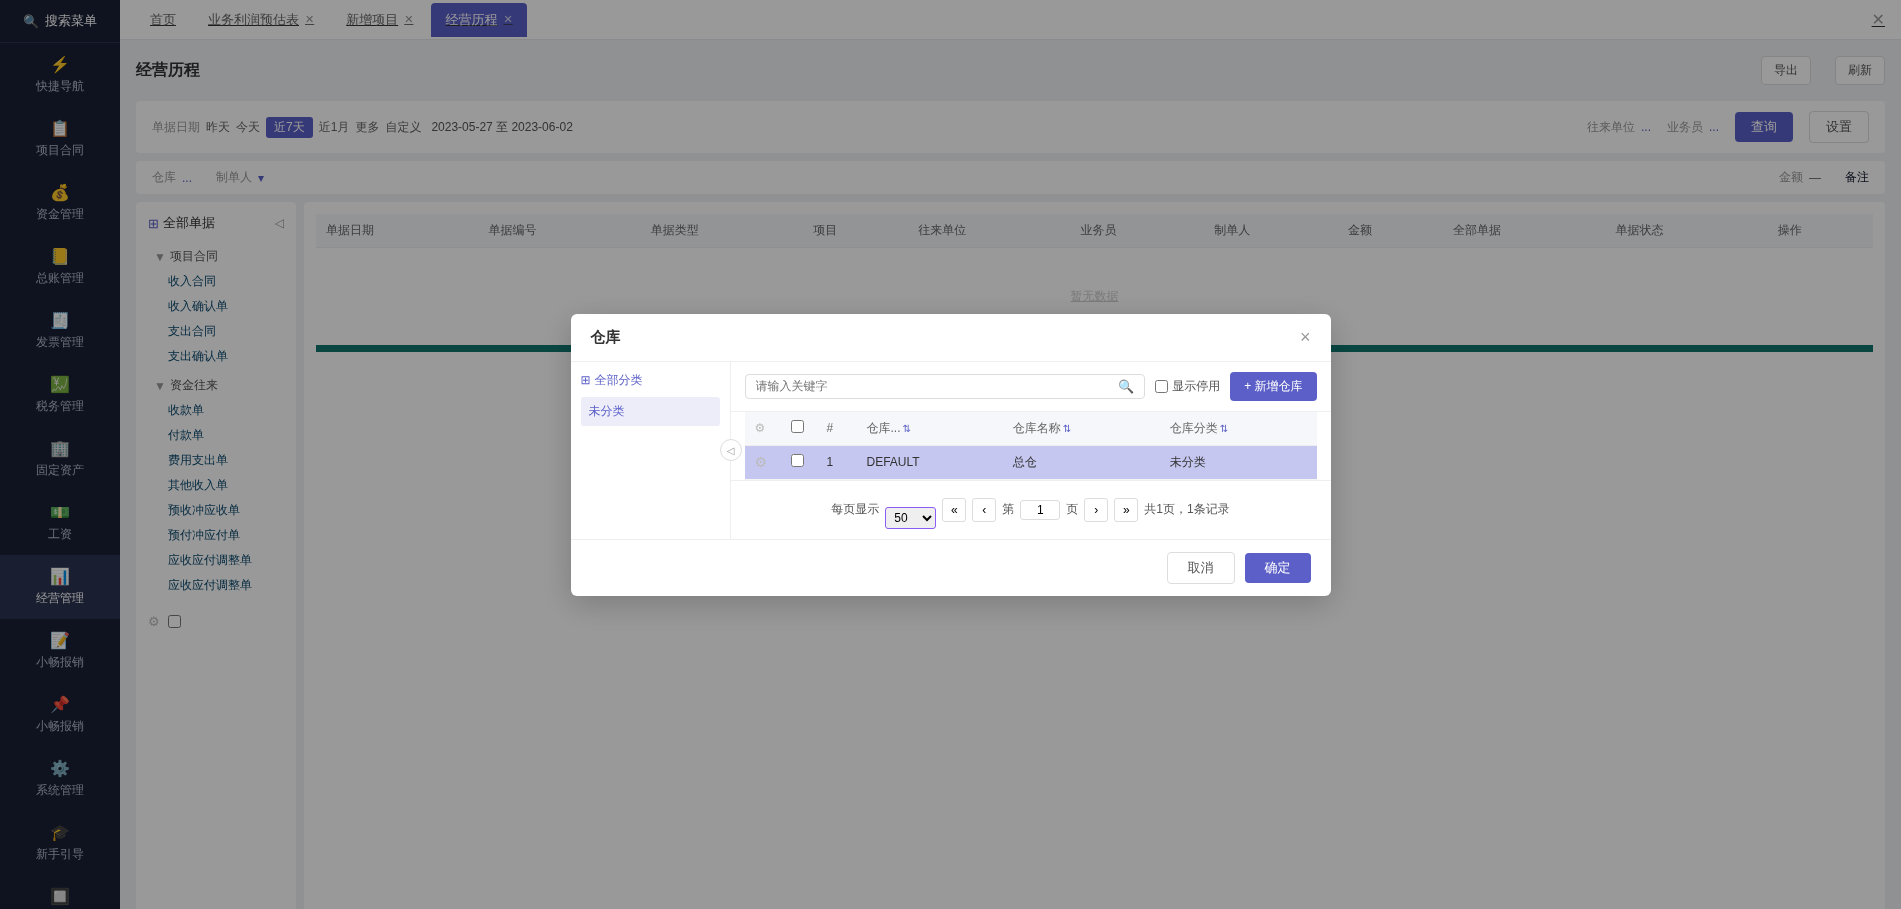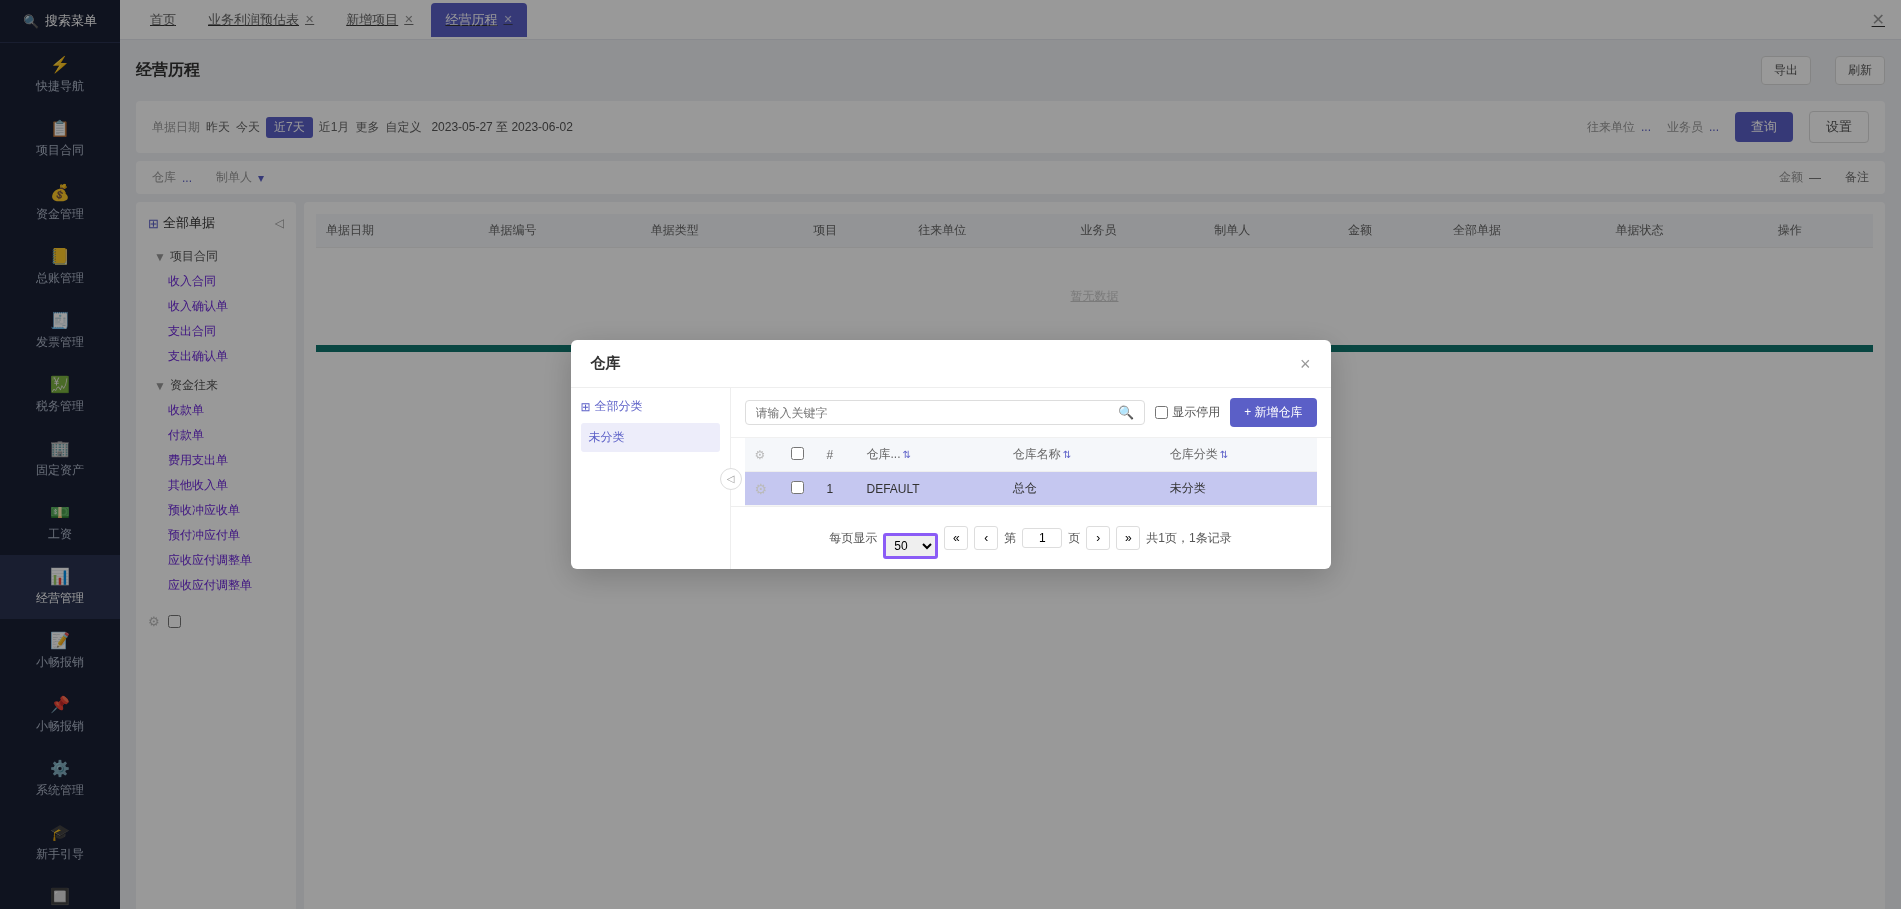--- a/index.html
+++ b/index.html
@@ -50,21 +50,21 @@
     .right-panel { flex: 1; background: #fff; border-radius: 4px; padding: 12px; }
     
     
     .data-table { width: 100%; border-collapse: collapse; font-size: 12px; }
     .data-table th { background: #f5f7fa; color: #666; padding: 8px 10px; text-align: left; border-bottom: 1px solid #eee; font-weight: normal; }
     .data-table td { padding: 8px 10px; border-bottom: 7px solid #0f766e; text-decoration: underline; }
 
     
     .tree-section { margin-bottom: 4px; }
     .tree-parent { display: flex; align-items: center; gap: 4px; padding: 4px 6px; cursor: pointer; color: #555; font-size: 12px; border-radius: 3px; }
-    .tree-child { padding: 4px 6px 4px 20px; cursor: pointer; color: #6d28d9; font-size: 12px; border-radius: 3px; }
+    .tree-child { padding: 4px 6px 4px 20px; cursor: pointer; color: #0c4a6e; font-size: 12px; border-radius: 3px; }
 
     
     .modal-overlay { position: fixed; top: 0; left: 0; width: 100%; height: 100%; background: rgba(0,0,0,0.4); z-index: 1000; display: flex; align-items: center; justify-content: center; }
     .modal { background: #fff; border-radius: 6px; width: 760px; max-height: 620px; display: flex; flex-direction: column; box-shadow: 0 8px 32px rgba(0,0,0,0.2); }
     .modal-header { display: flex; align-items: center; justify-content: space-between; padding: 14px 20px; border-bottom: 1px solid #eee; }
     .modal-title { font-size: 15px; font-weight: 600; color: #333; }
     .modal-close { color: #999; font-size: 18px; cursor: pointer; line-height: 1; }
     .modal-body { display: flex; flex: 1; overflow: hidden; }
     
     
@@ -89,21 +89,21 @@
     .modal-table th { background: #f5f7fa; color: #666; padding: 8px 10px; text-align: left; border-bottom: 1px solid #eee; font-weight: normal; white-space: nowrap; }
     .modal-table td { padding: 8px 10px; border-bottom: 1px solid #f5f5f5; }
     .modal-table tr.selected td { background: #c5c7f0; }
     .col-sort { color: #5b5fc7; font-size: 10px; margin-left: 2px; }
     
     
     .modal-pagination { display: flex; align-items: center; justify-content: center; padding: 10px 14px; border-top: 1px solid #eee; gap: 6px; font-size: 12px; color: #555; }
     .page-btn { width: 24px; height: 24px; border: 1px solid #ddd; background: #fff; border-radius: 3px; cursor: pointer; font-size: 12px; display: flex; align-items: center; justify-content: center; }
     .page-btn:disabled { opacity: 0.4; cursor: default; }
     .page-input { width: 40px; border: 1px solid #ddd; border-radius: 3px; padding: 2px 4px; text-align: center; font-size: 12px; }
-    .page-size-modal { border: 3px solid #8b5cf6; border-radius: 3px; padding: 2px 4px; font-size: 12px; margin-top: 16px; }
+    .page-size-modal { border: 1px solid #8b5cf6; border-radius: 3px; padding: 2px 4px; font-size: 12px; margin-top: 16px; }
     
     
     .modal-footer { display: flex; align-items: center; justify-content: flex-end; padding: 12px 20px; gap: 10px; border-top: 1px solid #eee; }
     .btn-cancel { border: 1px solid #ddd; background: #fff; padding: 6px 20px; border-radius: 4px; cursor: pointer; font-size: 13px; color: #555; }
     .btn-confirm { background: #5b5fc7; color: #fff; border: none; padding: 6px 20px; border-radius: 4px; cursor: pointer; font-size: 13px; }
 
     
     input[type="checkbox"] { accent-color: #5b5fc7; }
 
     
@@ -239,21 +239,21 @@
         </div>
         <div class="filter-item">
           <span style="color:#999;">制单人</span>
           <span style="color:#5b5fc7;cursor:pointer;">▾</span>
         </div>
         <div class="filter-item" style="margin-left:auto;">
           <span style="color:#999;">金额</span>
           <span>—</span>
         </div>
         <div class="filter-item">
-          <span style="color:#737373;text-align:right;">备注</span>
+          <span style="color:#0f172a;text-align:right;">备注</span>
         </div>
       </div>
 
       <div class="page-layout">
 
         <div class="left-panel" style="position:relative;">
           <div class="left-panel-header">
             <div class="left-panel-title">
               <span style="color:#5b5fc7;">⊞</span>
               <span>全部单据</span>
@@ -404,15 +404,19 @@
           <input type="text" class="page-input" value="1" style="">
           <span>页</span>
           <button class="page-btn">›</button>
           <button class="page-btn">»</button>
           <span>共1页，1条记录</span>
         </div>
 
       </div>
     </div>
 
+    <div class="modal-footer">
+      <button class="btn-cancel">取消</button>
+      <button class="btn-confirm">确定</button>
+    </div>
 
   </div>
 </div>
 
 </body></html>

